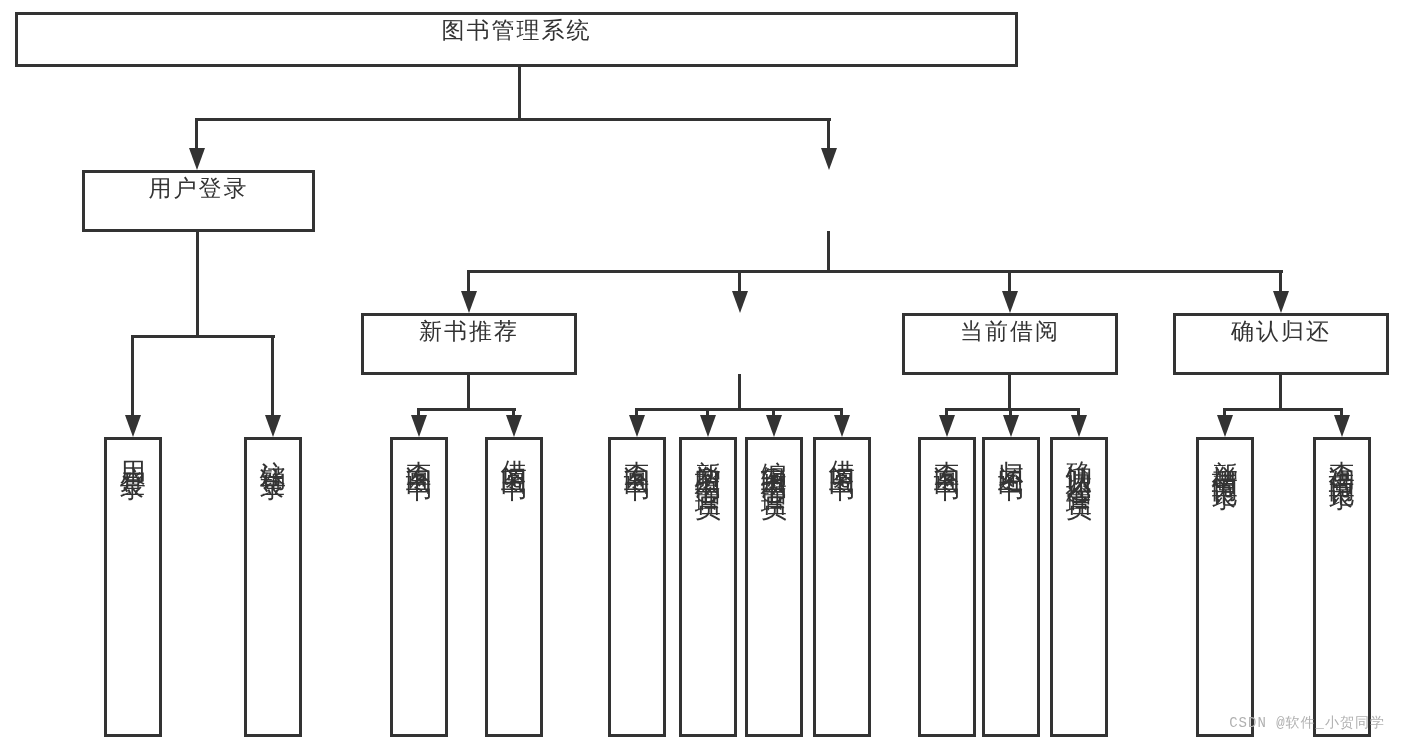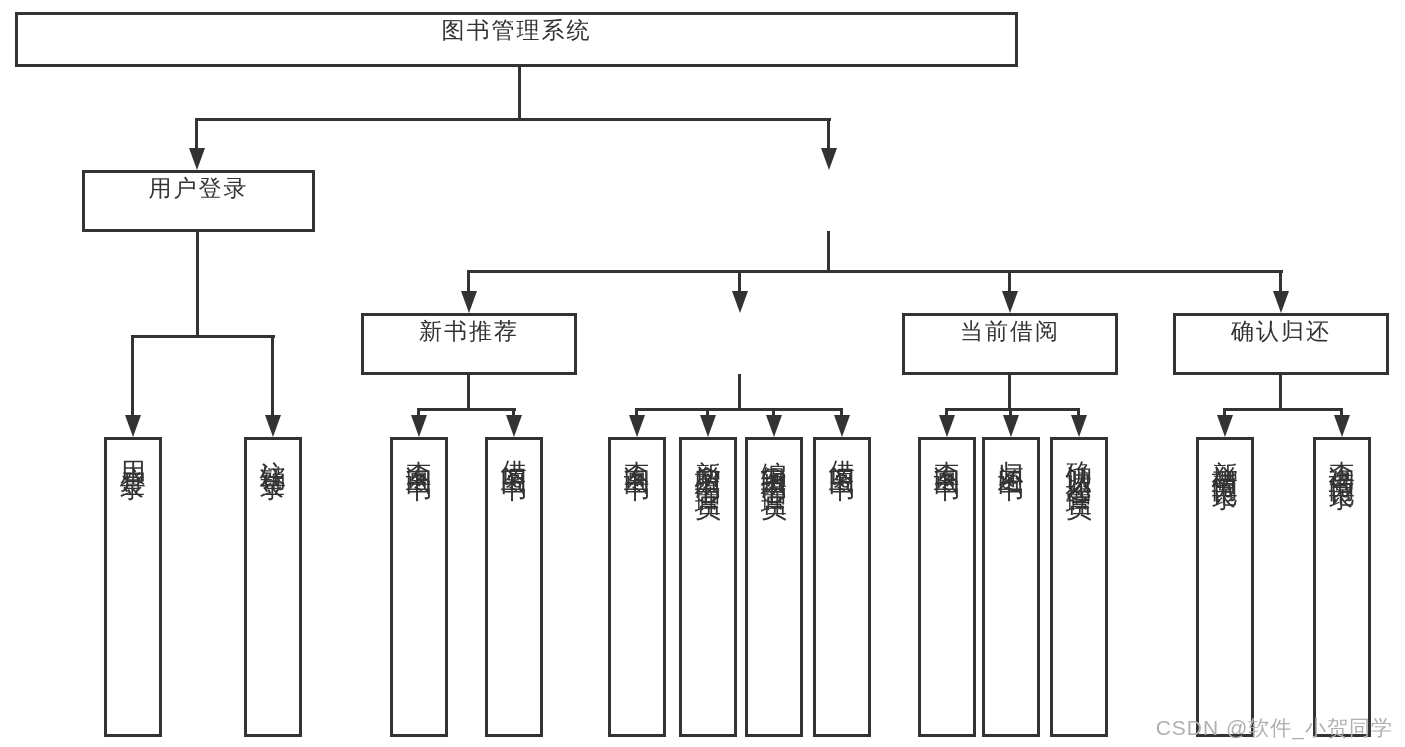--- a/index.html
+++ b/index.html
@@ -20,22 +20,22 @@
     font-size:26px;letter-spacing:5px;line-height:1.1;white-space:nowrap;
   }
   .h{position:absolute;height:3px;background:#333333;z-index:1;}
   .v{position:absolute;width:3px;background:#333333;z-index:1;}
   .arr{
     position:absolute;width:0;height:0;z-index:1;
     border-left:8px solid transparent;border-right:8px solid transparent;
     border-top:22px solid #333333;
   }
   .wm{
-    position:absolute;top:714px;right:12px;z-index:5;
-    font-size:21px;letter-spacing:1px;color:#b0b0b0;white-space:nowrap;
+    position:absolute;top:714px;right:20px;z-index:5;
+    font-size:14px;letter-spacing:1px;color:#b0b0b0;white-space:nowrap;font-family:Liberation Mono, monospace;
   }
 </style>
 </head>
 <body>
 
 <div class="canvas">
 
   <div class="box" style="left:15px;top:12px;width:1003px;height:55px">
     <span>图书管理系统</span>
   </div>

